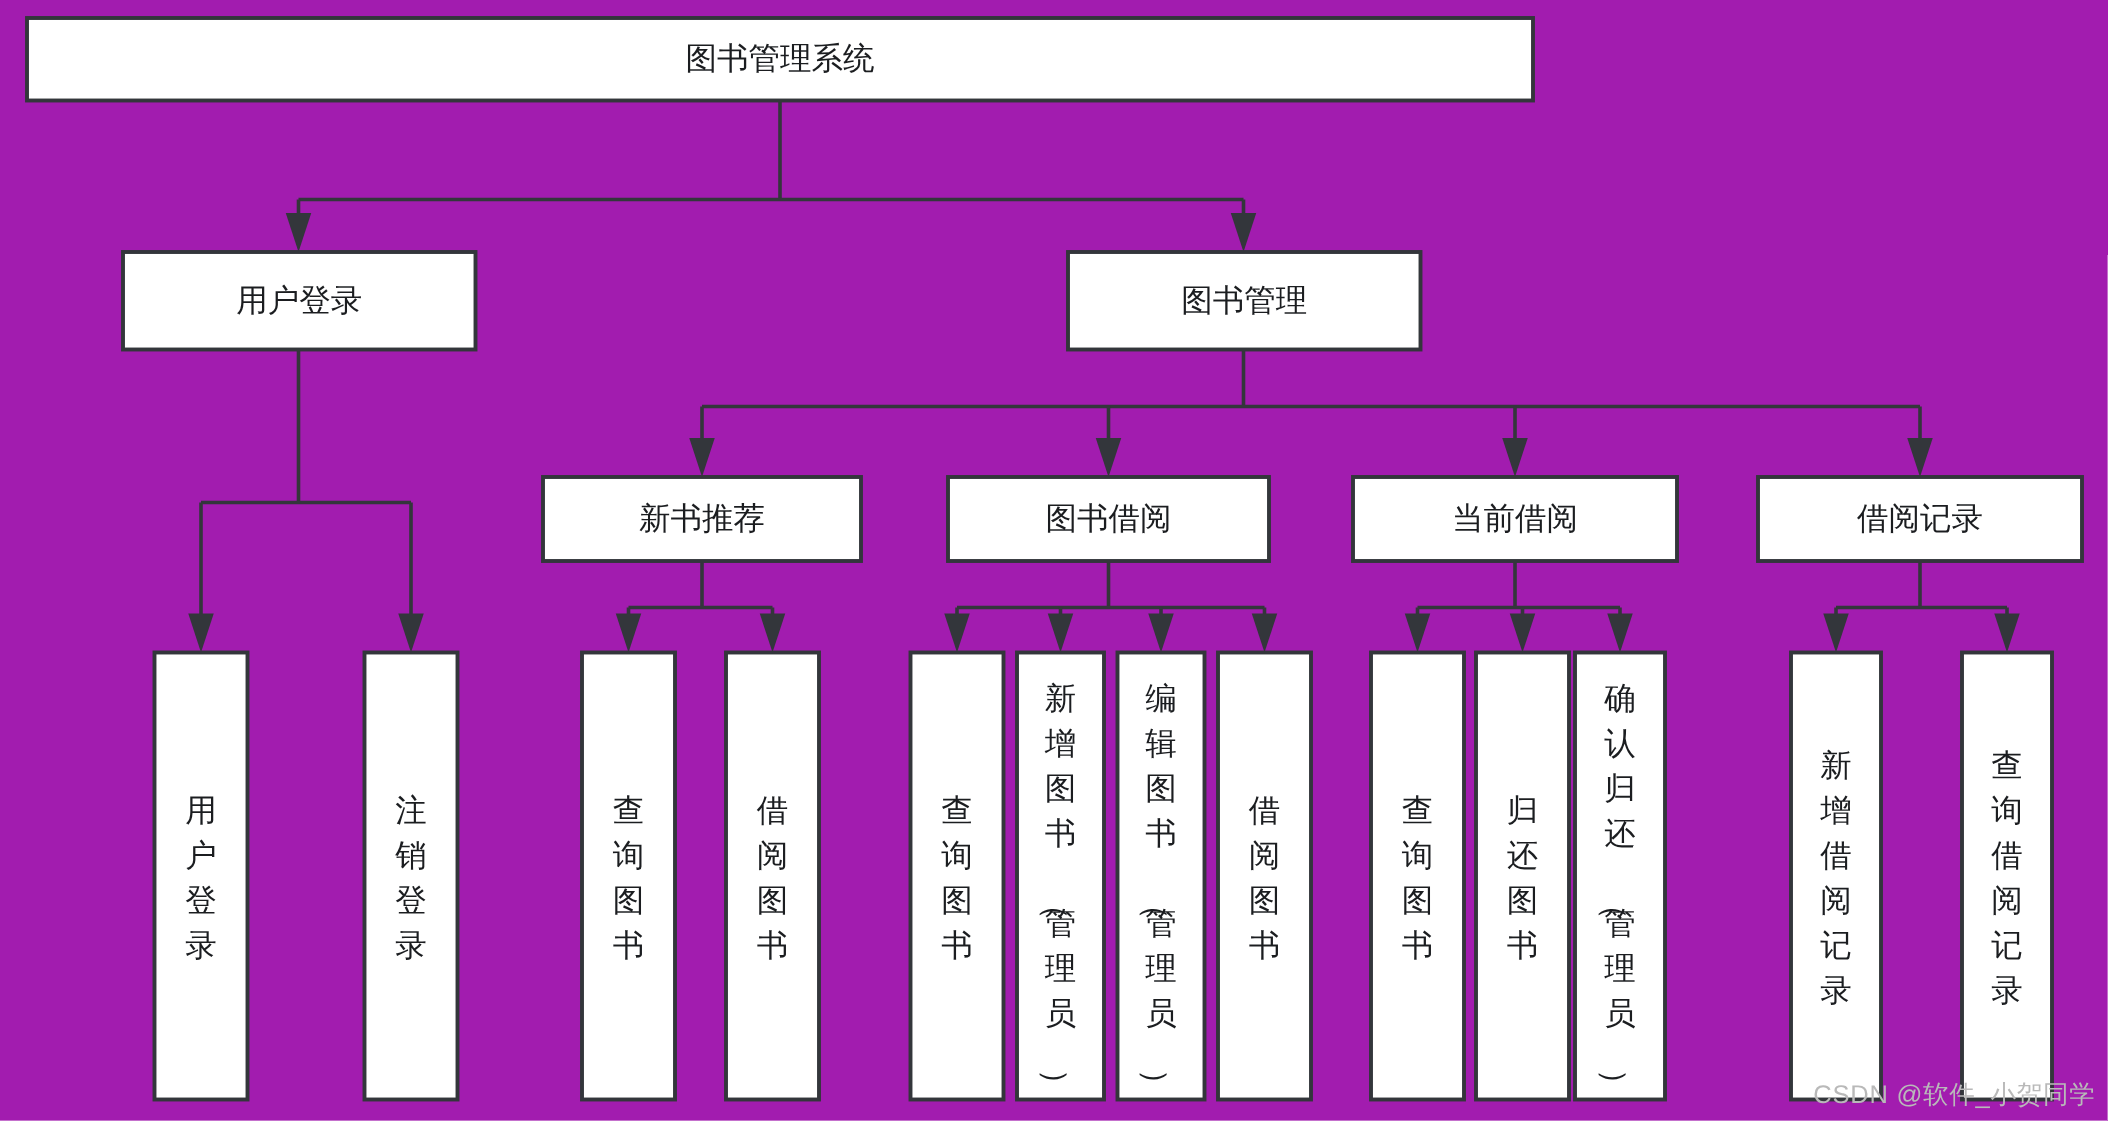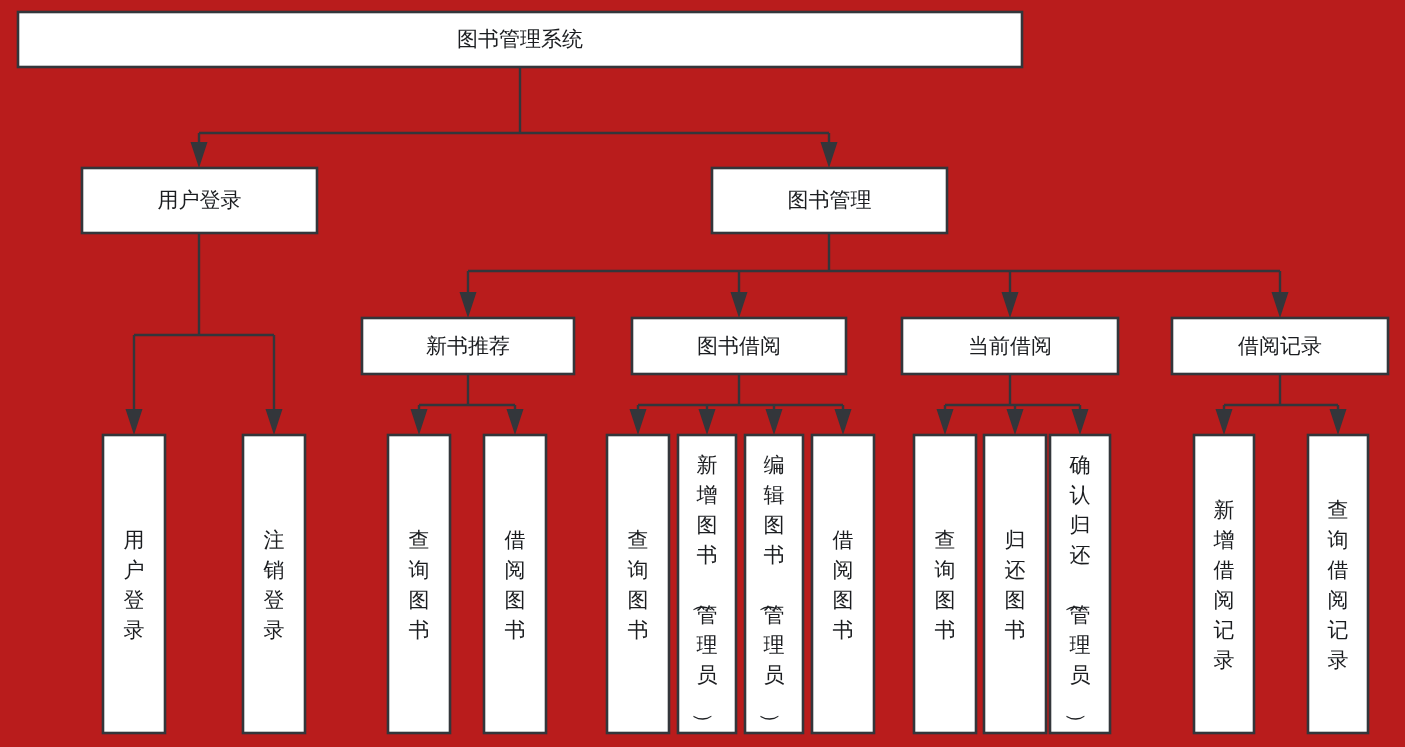--- a/index.html
+++ b/index.html
@@ -10,21 +10,21 @@
   body {
     width: 1405px;
     height: 747px;
     font-family: "Liberation Sans", "DejaVu Sans", sans-serif;
     overflow: hidden;
   }
   #diagram-root {
     position: relative;
     width: 1405px;
     height: 747px;
-    background: #b91c1c;
+    background: #a21caf;
   }
   svg#tree-svg {
     position: absolute;
     left: 0;
     top: 0;
     width: 1405px;
     height: 747px;
     display: block;
   }
   .node-box {
@@ -215,13 +215,14 @@
         <g>
           <rect class="node-box" x="1194" y="435" width="60" height="298"></rect>
           <text class="node-label-v" x="1224" y="517.4"><tspan x="1224" dy="0">新</tspan><tspan x="1224" dy="30">增</tspan><tspan x="1224" dy="30">借</tspan><tspan x="1224" dy="30">阅</tspan><tspan x="1224" dy="30">记</tspan><tspan x="1224" dy="30">录</tspan></text>
         </g>
         <g>
           <rect class="node-box" x="1308" y="435" width="60" height="298"></rect>
           <text class="node-label-v" x="1338" y="517.4"><tspan x="1338" dy="0">查</tspan><tspan x="1338" dy="30">询</tspan><tspan x="1338" dy="30">借</tspan><tspan x="1338" dy="30">阅</tspan><tspan x="1338" dy="30">记</tspan><tspan x="1338" dy="30">录</tspan></text>
         </g>
       </g>
   </svg>
+  <div class="watermark">CSDN @软件_小贺同学</div>
 </div>
 
 </body></html>

